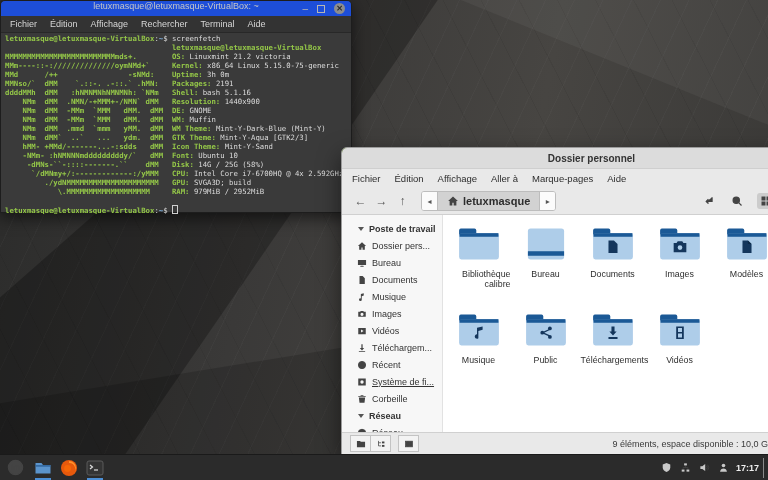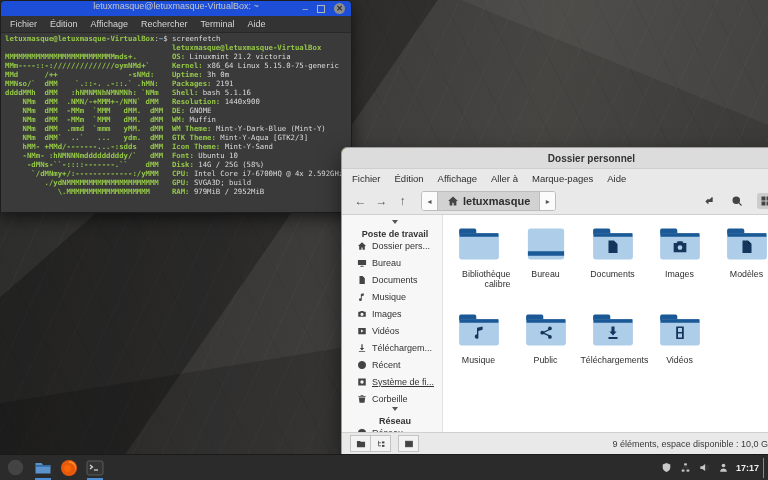--- a/index.html
+++ b/index.html
@@ -61,21 +61,21 @@
               border-left:1px solid #bdbdbd;border-right:1px solid #bdbdbd;
               font-size:11px;font-weight:bold;color:#2d2d2d;}
   .tools-right{margin-left:auto;display:flex;align-items:center;gap:11px;}
   .tbtn{display:flex;align-items:center;justify-content:center;padding:2px 3px;border-radius:3px;}
   .tbtn.active{background:#cccccc;}
   .ic{display:inline-flex;color:#444;}
   .ic svg{width:12px;height:12px;display:block;fill:currentColor;}
   .fm-content{flex:1;display:flex;min-height:0;}
   .fm-side{width:100px;background:#f7f7f7;border-right:1px solid #e2e2e2;
            padding-top:5px;font-size:9px;color:#333;overflow:hidden;flex:none;}
-  .side-sec{display:flex;align-items:center;gap:5px;height:17px;padding-left:6px;font-weight:bold;flex-direction:column;}
+  .side-sec{display:flex;align-items:center;gap:5px;height:17px;padding-left:16px;font-weight:bold;}
   .tri{width:0;height:0;border-left:3.5px solid transparent;border-right:3.5px solid transparent;
        border-top:4.5px solid #555;}
   .side-item{display:flex;align-items:center;gap:5px;height:17px;padding-left:15px;white-space:nowrap;}
   .side-item .ic svg{width:10px;height:10px;}
   .side-item.ul .sl{text-decoration:underline;}
   .fm-main{flex:1;background:#fff;overflow:hidden;}
   .files{display:grid;grid-template-columns:repeat(5,67px);grid-auto-rows:86px;padding:6px 0 0 2px;}
   .fcell{display:flex;flex-direction:column;align-items:center;padding-top:4px;}
   .flabel{font-size:8.8px;color:#2e2e2e;text-align:right;line-height:10px;margin-top:2px;max-width:64px;}
   .fm-status{height:21px;background:#e9e9e9;border-top:1px solid #d0d0d0;display:flex;
@@ -144,20 +144,21 @@
         <div class="tl"><span class="g b">    NMm  dMM  -MMm  `MMM   dMM.  dMM  WM:</span><span class="w"> Muffin</span></div>
         <div class="tl"><span class="g b">    NMm  dMM  .mmd  `mmm   yMM.  dMM  WM Theme:</span><span class="w"> Mint-Y-Dark-Blue (Mint-Y)</span></div>
         <div class="tl"><span class="g b">    NMm  dMM`  ..`   ...   ydm.  dMM  GTK Theme:</span><span class="w"> Mint-Y-Aqua [GTK2/3]</span></div>
         <div class="tl"><span class="g b">    hMM- +MMd/-------...-:sdds   dMM  Icon Theme:</span><span class="w"> Mint-Y-Sand</span></div>
         <div class="tl"><span class="g b">    -NMm- :hNMNNNmdddddddddy/`   dMM  Font:</span><span class="w"> Ubuntu 10</span></div>
         <div class="tl"><span class="g b">     -dMNs-``-::::-------.``    dMM   Disk:</span><span class="w"> 14G / 25G (58%)</span></div>
         <div class="tl"><span class="g b">      `/dMNmy+/:-------------:/yMMM   CPU:</span><span class="w"> Intel Core i7-6700HQ @ 4x 2.592GHz</span></div>
         <div class="tl"><span class="g b">         ./ydNMMMMMMMMMMMMMMMMMMMMM   GPU:</span><span class="w"> SVGA3D; build</span></div>
         <div class="tl"><span class="g b">            \.MMMMMMMMMMMMMMMMMMM     RAM:</span><span class="w"> 979MiB / 2952MiB</span></div>
         <div class="tl">&nbsp;</div>
+        <div class="tl"><span class="g b">letuxmasque@letuxmasque-VirtualBox</span><span class="w">:</span><span class="bl b">~</span><span class="w">$ </span><span class="cursor"></span></div>
       </div>
   </div>
 
   <div class="fm">
     <div class="fm-tb">
       <div class="fm-title">Dossier personnel</div>
       <div class="wbtns">
         <span class="fm-min">–</span>
         <span class="fm-max"></span>
         <span class="wb-close-blue">✕</span>

